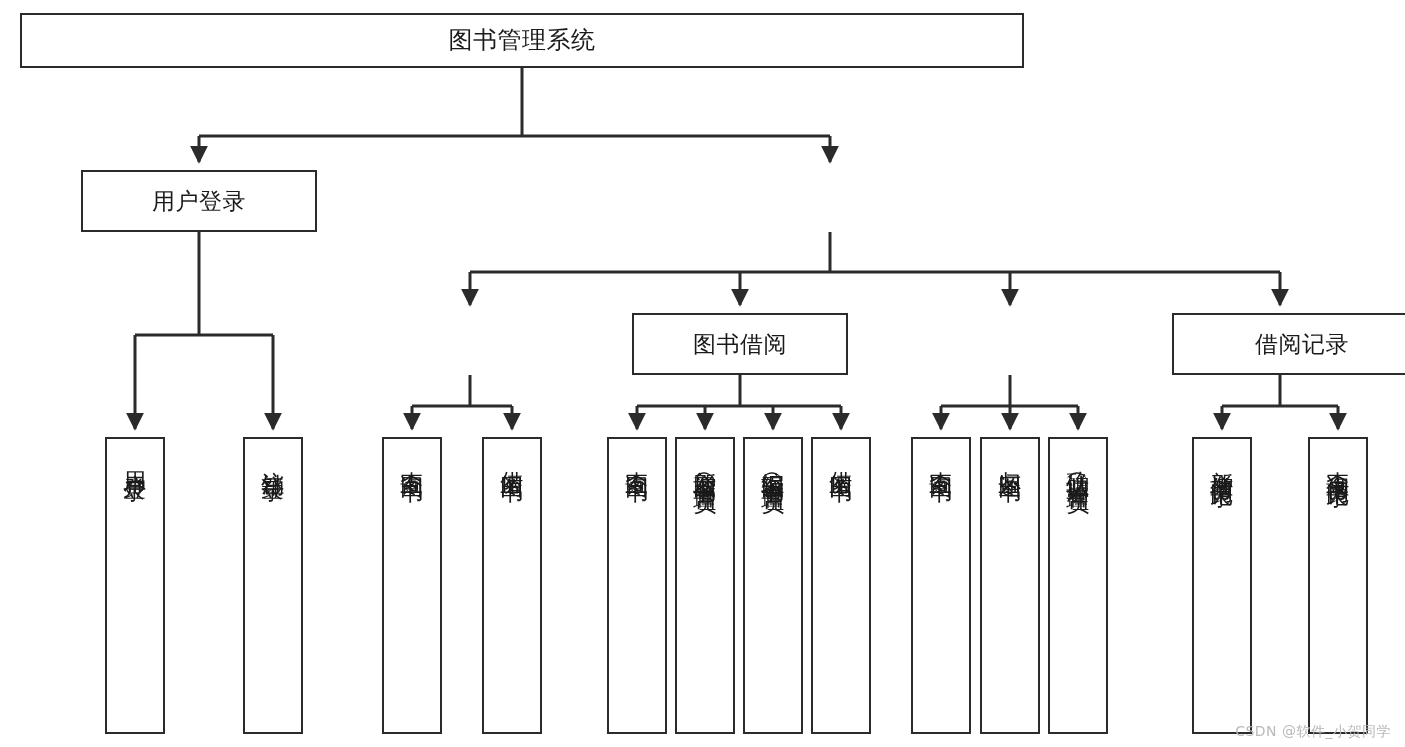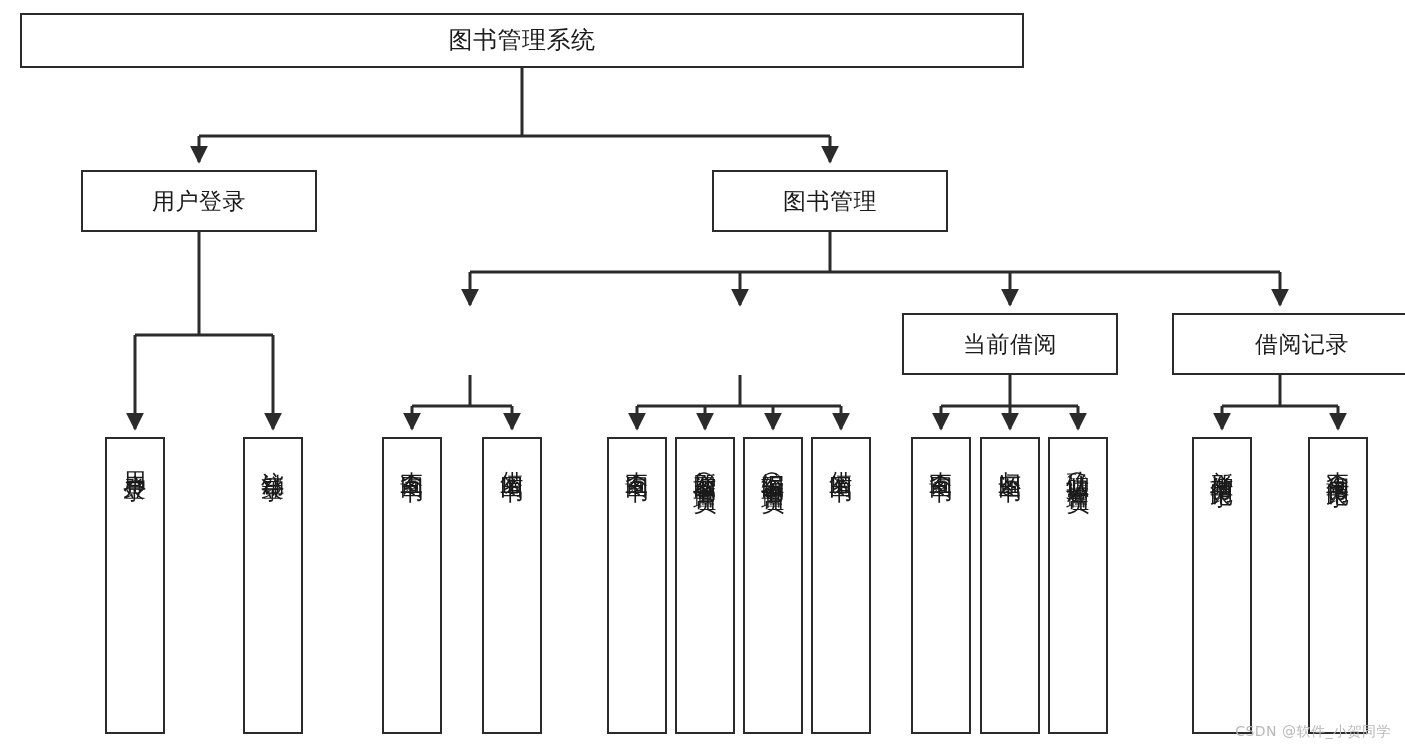--- a/index.html
+++ b/index.html
@@ -129,29 +129,26 @@
   </svg>
 
   <div class="node root horizontal" style="left:20px; top:13px; width:1004px; height:55px;">
     <span class="node-label">图书管理系统</span>
   </div>
 
   <div class="node horizontal" style="left:81px; top:170px; width:236px; height:62px;">
     <span class="node-label">用户登录</span>
   </div>
 
-  <div class="node horizontal" style="left:712px; top:170px; width:236px; height:62px;">
-    <span class="node-label">图书管理</span>
-  </div>
-
-
-
-  <div class="node horizontal" style="left:902px; top:313px; width:216px; height:62px;">
-    <span class="node-label">当前借阅</span>
-  </div>
+
+
+  <div class="node horizontal" style="left:632px; top:313px; width:216px; height:62px;">
+    <span class="node-label">图书借阅</span>
+  </div>
+
 
   <div class="node horizontal" style="left:1172px; top:313px; width:260px; height:62px;">
     <span class="node-label">借阅记录</span>
   </div>
 
   <div class="node vertical" style="left:105px; top:437px; width:60px; height:297px;">
     <span class="node-label">用户登录</span>
   </div>
 
   <div class="node vertical" style="left:243px; top:437px; width:60px; height:297px;">

